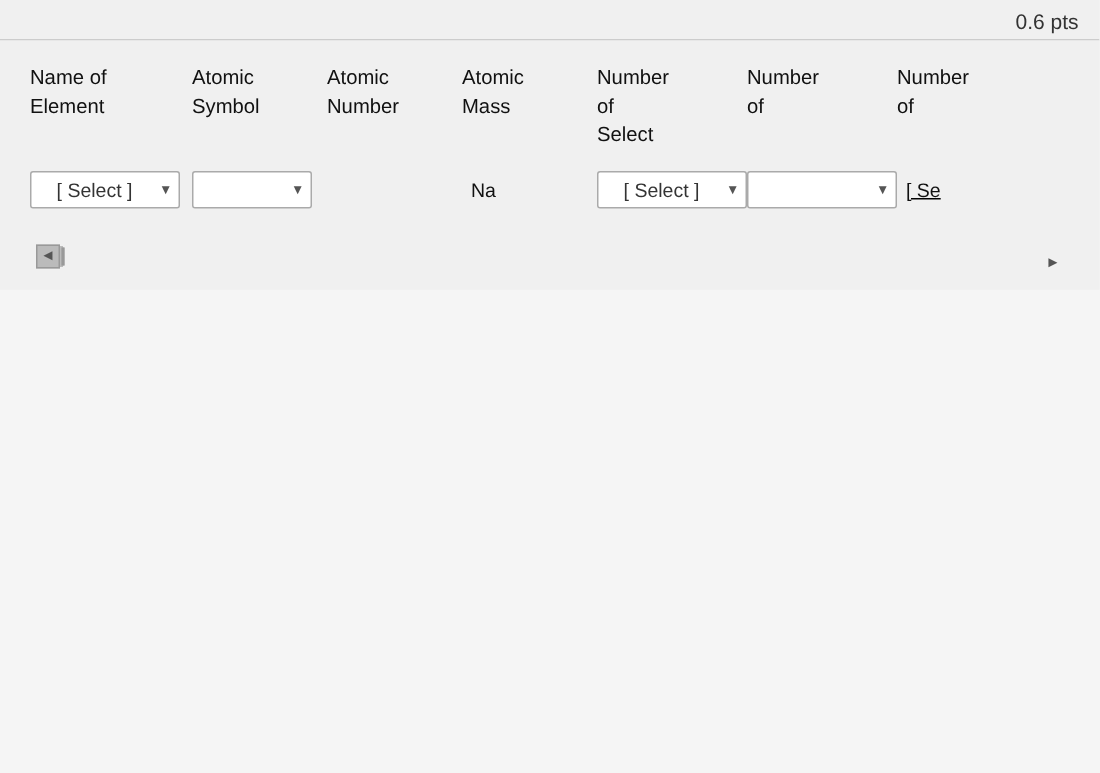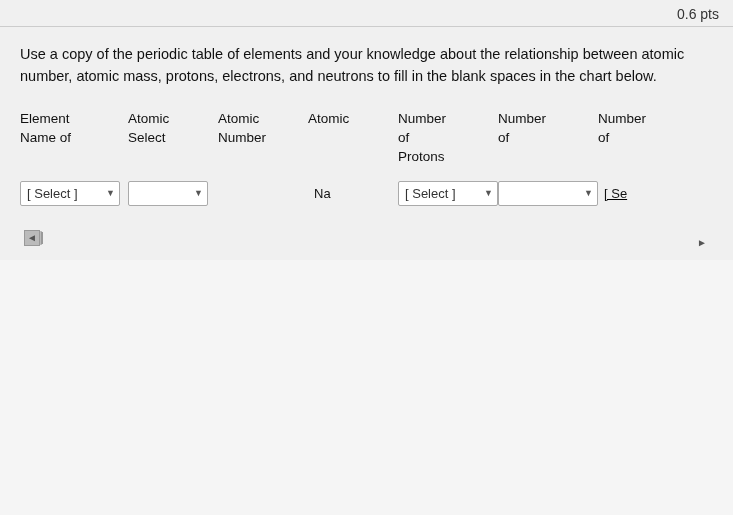--- a/index.html
+++ b/index.html
@@ -108,20 +108,21 @@
       border: 1px solid #aaa;
       border-radius: 2px;
       padding: 4px 20px 4px 6px;
       font-size: 13px;
       color: #333;
       appearance: none;
       -webkit-appearance: none;
       position: relative;
       cursor: pointer;
       width: 100px;
+      text-align: center;
     }
 
     .select-wrapper {
       position: relative;
       display: inline-block;
     }
 
     .select-wrapper::after {
       content: '▼';
       font-size: 9px;
@@ -201,44 +202,44 @@
 <body>
 
 <div class="page-container">
 
   <div class="header-bar">
     <span class="points-label">0.6 pts</span>
   </div>
 
   <div class="question-body">
 
-    <div class="question-text">Use a copy of the periodic table of elements and your knowledge about the relationship between atomic number, atomic mass, protons, electrons, and neutrons to fill in the blank spaces in the chart below.</div>
 
     <div class="table-section">
 
       <div class="column-headers">
         <div class="col-header col-name">
+          <span>Name of</span>
           <span>Element</span>
-          <span>Name of</span>
         </div>
         <div class="col-header col-symbol">
           <span>Atomic</span>
-          <span>Select</span>
+          <span>Symbol</span>
         </div>
         <div class="col-header col-number">
           <span>Atomic</span>
           <span>Number</span>
         </div>
         <div class="col-header col-mass">
           <span>Atomic</span>
+          <span>Mass</span>
         </div>
         <div class="col-header col-protons">
           <span>Number</span>
           <span>of</span>
-          <span>Protons</span>
+          <span>Select</span>
         </div>
         <div class="col-header col-electrons">
           <span>Number</span>
           <span>of</span>
         </div>
         <div class="col-header col-neutrons">
           <span>Number</span>
           <span>of</span>
         </div>
       </div>

